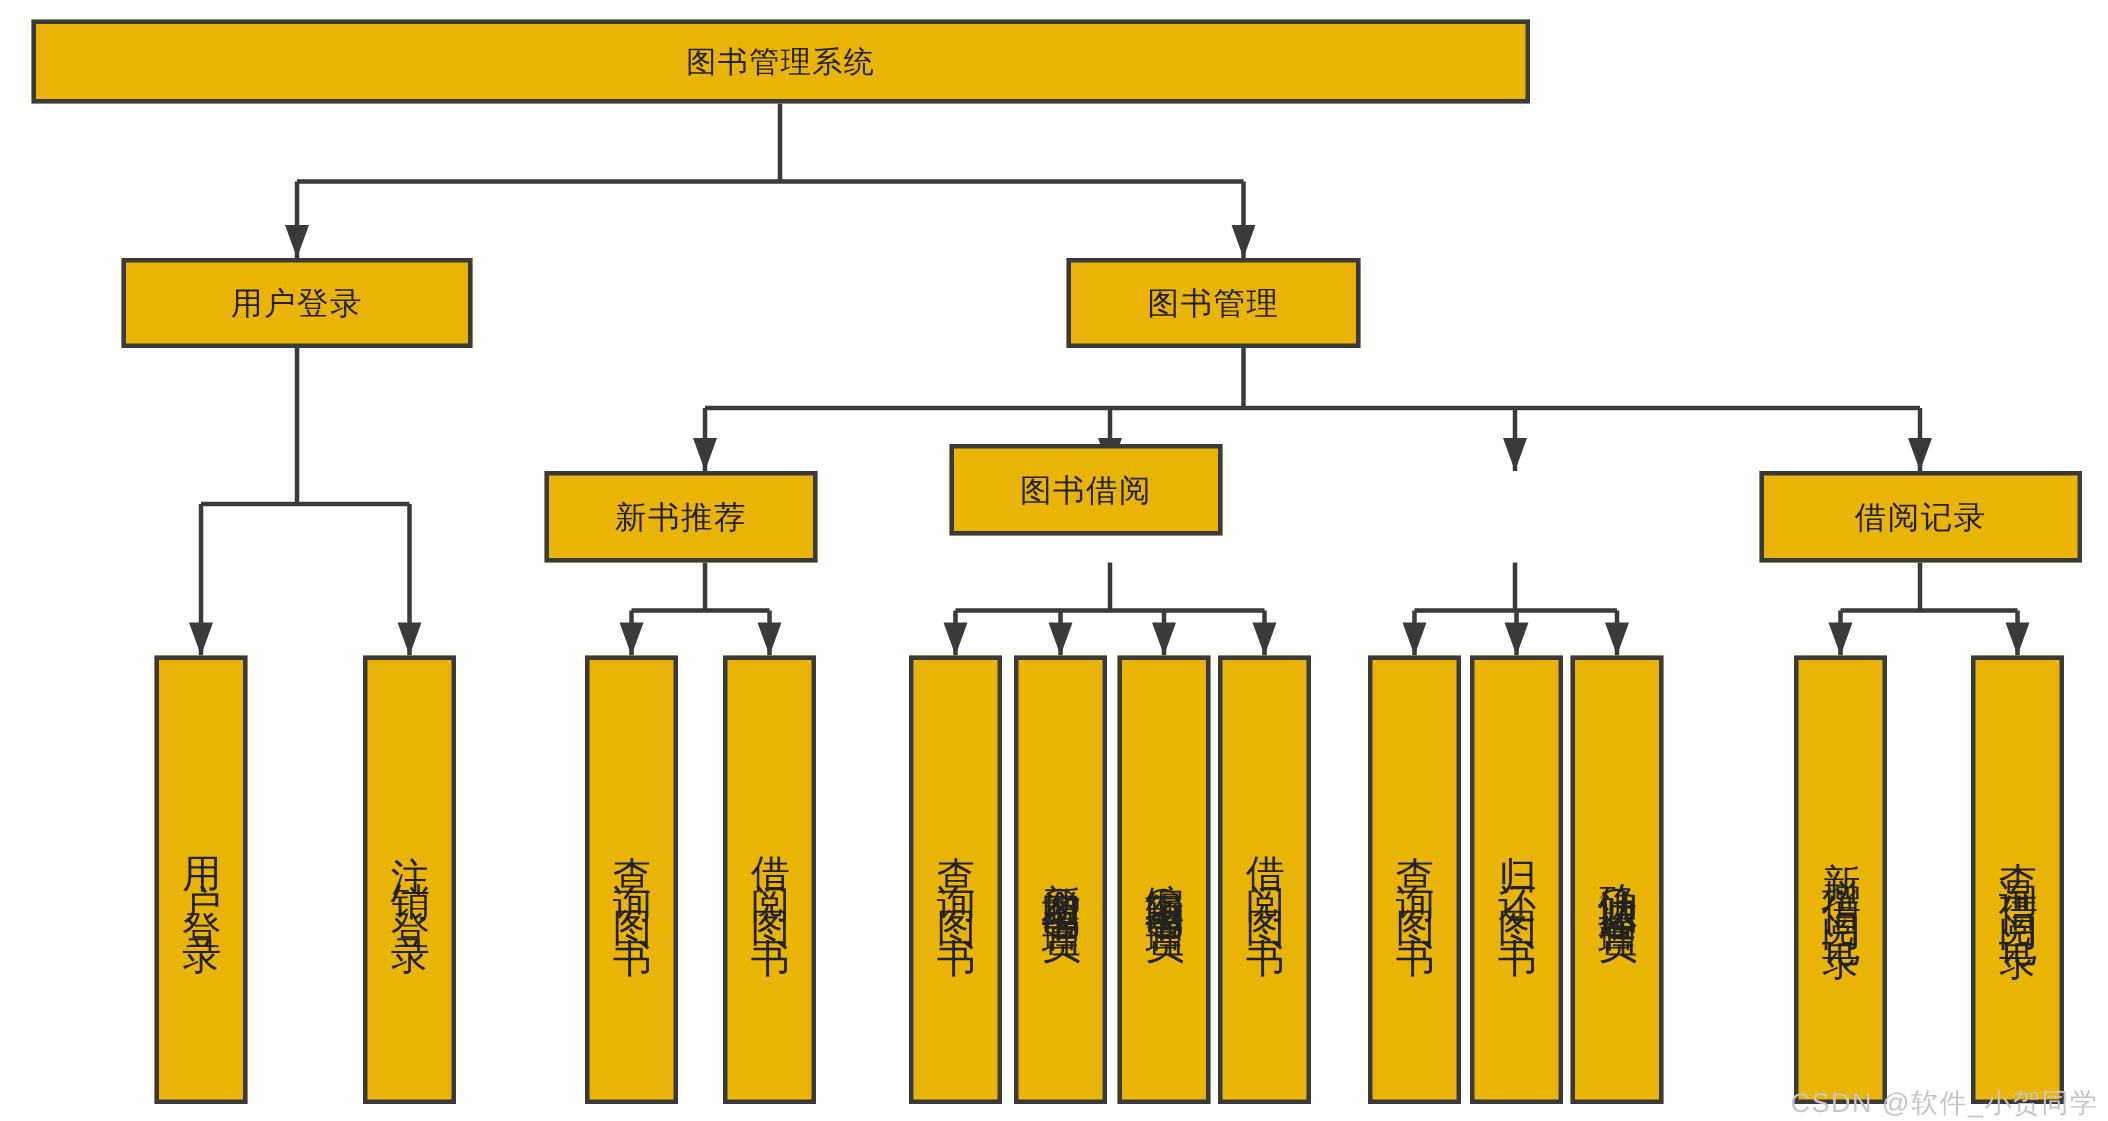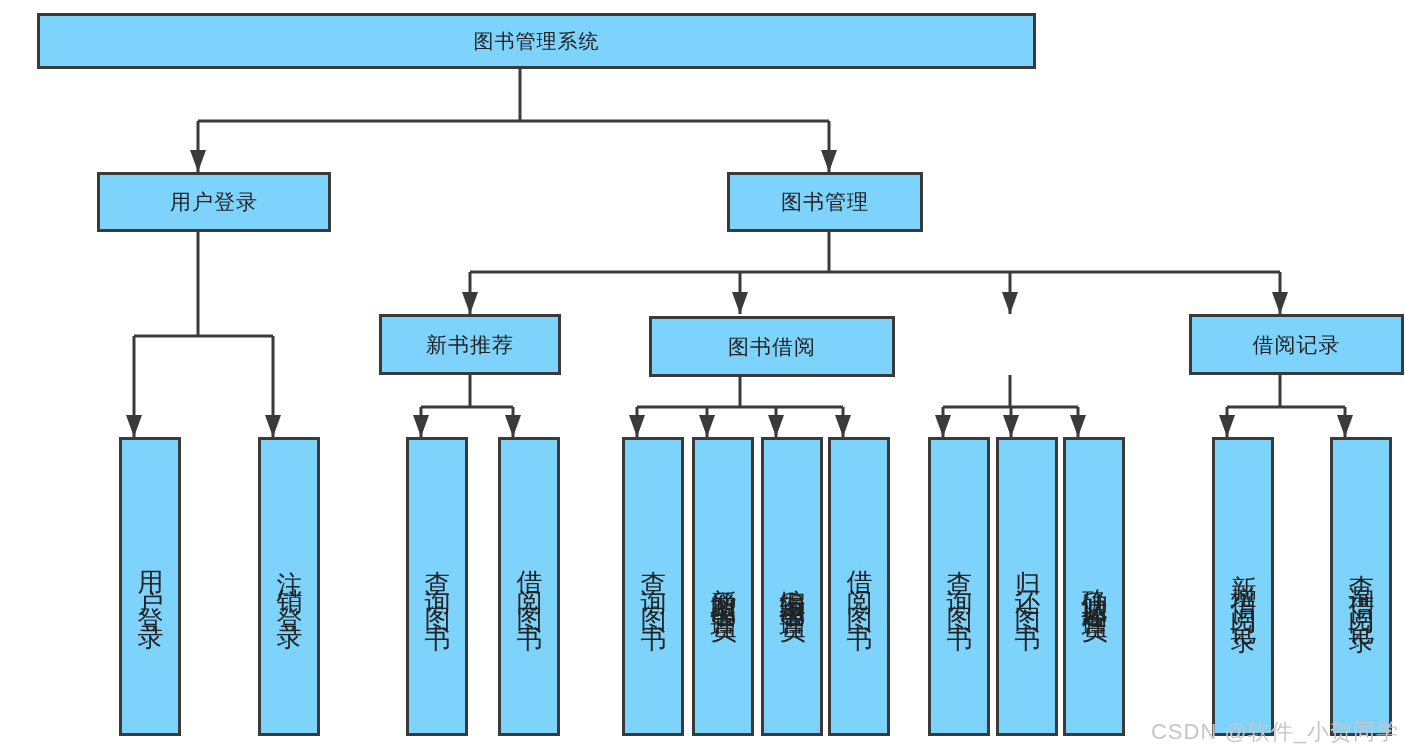--- a/index.html
+++ b/index.html
@@ -8,43 +8,42 @@
     width:1405px;height:747px;
     overflow:hidden;
     background:#ffffff;
     font-family:"Liberation Sans","DejaVu Sans",sans-serif;
     color:var(--ink,#222222);
   }
   .node{
     position:absolute;
     box-sizing:border-box;
     border:3px solid var(--line,#3a3a3a);
-    background:#7dd3fc;
+    background:#eab308;
     display:flex;
     align-items:center;
     justify-content:center;
     text-align:center;
-    margin-left:16px;
   }
   .node.h{font-size:21px;letter-spacing:1px;}
   .node.root{font-size:20px;}
   .node.v span{
     display:block;
     writing-mode:vertical-rl;
     font-size:26px;
     line-height:1.15;
     white-space:nowrap;
   }
   #wires{position:absolute;left:0;top:0;}
   #wires path{stroke:var(--line,#3a3a3a);stroke-width:3;fill:none;}
   #wires polygon{fill:var(--line,#3a3a3a);stroke:none;}
   #watermark{
     position:absolute;
     right:6px;bottom:0px;
-    font-size:22px;
+    font-size:18px;
     color:var(--wm,#c8c8c8);
     letter-spacing:1px;
   }
 </style>
 </head>
 <body>
 
 <div id="canvas" style="--line: #3a3a3a; --ink: #222222; --wm: #c6c6c6;">
 
   <svg id="wires" width="1405" height="747" viewBox="0 0 1405 747">
@@ -76,21 +75,21 @@
     <polygon points="1227,437 1219,415 1235,415"></polygon>
     <polygon points="1345,437 1337,415 1353,415"></polygon>
   </svg>
 
   <div class="node h root" style="left:21px;top:13px;width:999px;height:56px;">图书管理系统</div>
 
   <div class="node h" style="left:81px;top:172px;width:234px;height:60px;">用户登录</div>
   <div class="node h" style="left:711px;top:172px;width:196px;height:60px;">图书管理</div>
 
   <div class="node h" style="left:363px;top:314px;width:182px;height:61px;">新书推荐</div>
-  <div class="node h" style="left:633px;top:316px;width:246px;height:61px;">图书借阅</div>
+  <div class="node h" style="left:633px;top:296px;width:182px;height:61px;">图书借阅</div>
   <div class="node h" style="left:1173px;top:314px;width:215px;height:61px;">借阅记录</div>
 
   <div class="node v" style="left:103px;top:437px;width:62px;height:299px;">
     <span style="letter-spacing: 0.7em;">用户登录</span>
     </div>
   <div class="node v" style="left:242px;top:437px;width:62px;height:299px;">
     <span style="letter-spacing: 0.7em;">注销登录</span>
     </div>
 
   <div class="node v" style="left:390px;top:437px;width:62px;height:299px;">

